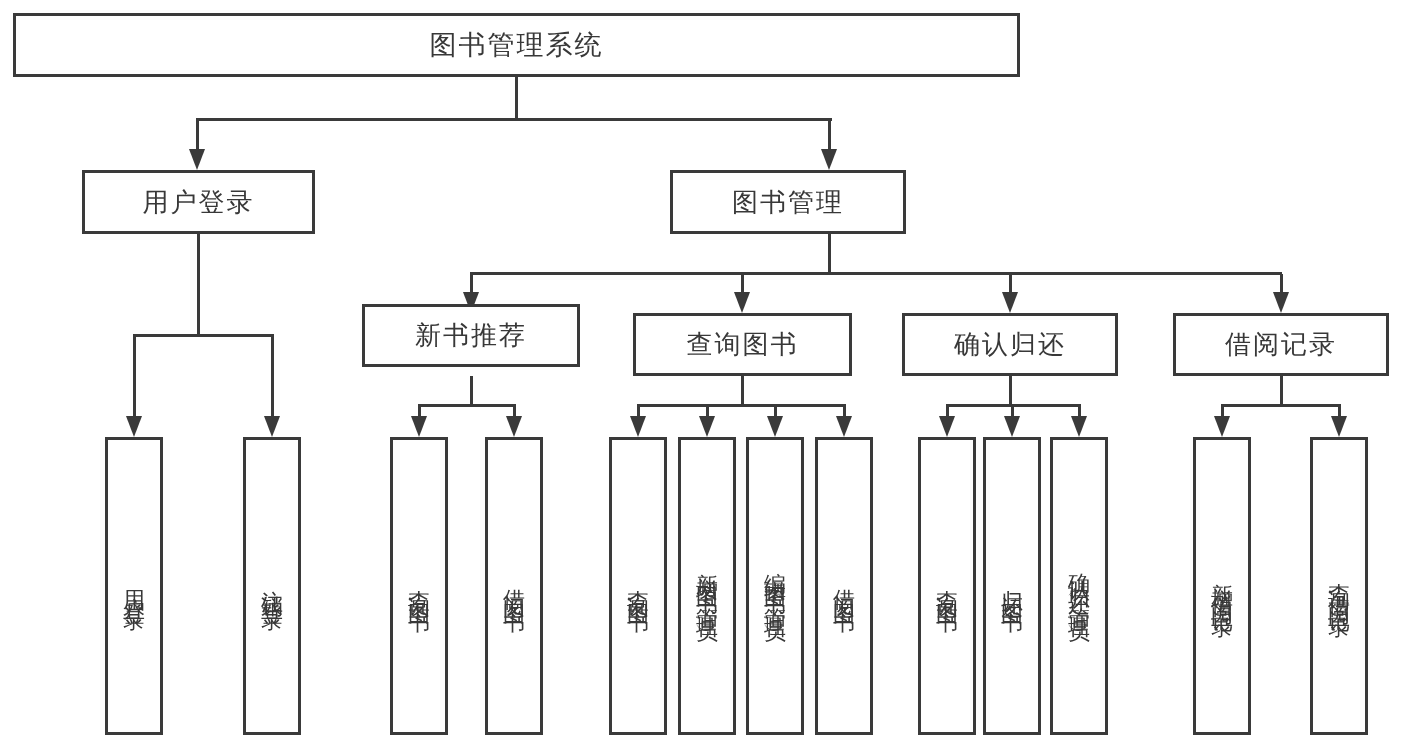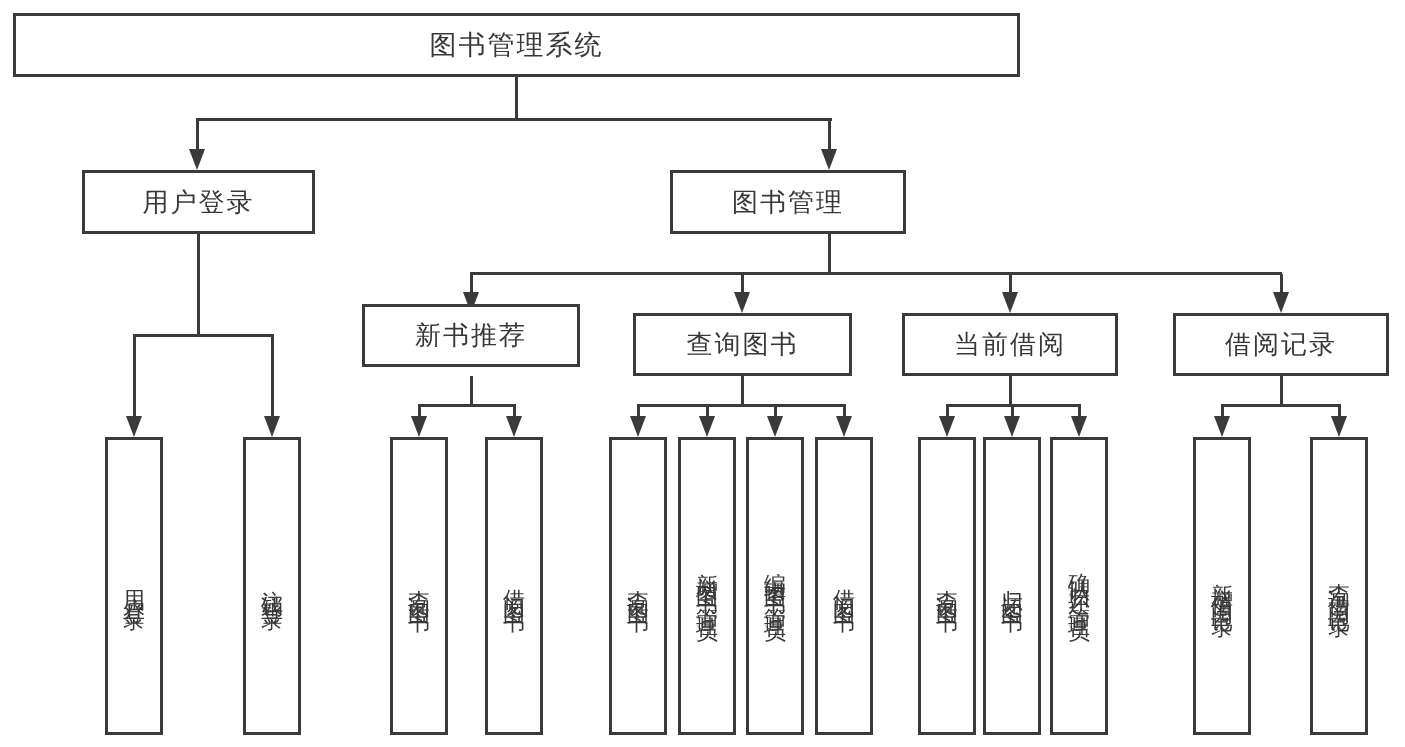--- a/index.html
+++ b/index.html
@@ -99,21 +99,21 @@
   <div class="vline" style="left:1280px;top:274px;height:20px;"></div>
   <div class="arrow" style="left:1273px;top:292px;"></div>
 
   <div class="box" style="left:362px;top:304px;width:218px;height:63px;">
     <span>新书推荐</span>
   </div>
   <div class="box" style="left:633px;top:313px;width:219px;height:63px;">
     <span>查询图书</span>
   </div>
   <div class="box" style="left:902px;top:313px;width:216px;height:63px;">
-    <span>当前借阅</span>
+    <span>确认归还</span>
   </div>
   <div class="box" style="left:1173px;top:313px;width:216px;height:63px;text-align:center;">
     <span>借阅记录</span>
   </div>
 
   <div class="vline" style="left:470px;top:376px;height:30px;"></div>
   <div class="hline" style="left:418px;top:404px;width:98px;"></div>
   <div class="vline" style="left:418px;top:406px;height:12px;"></div>
   <div class="arrow" style="left:411px;top:416px;"></div>
   <div class="vline" style="left:513px;top:406px;height:12px;"></div>

